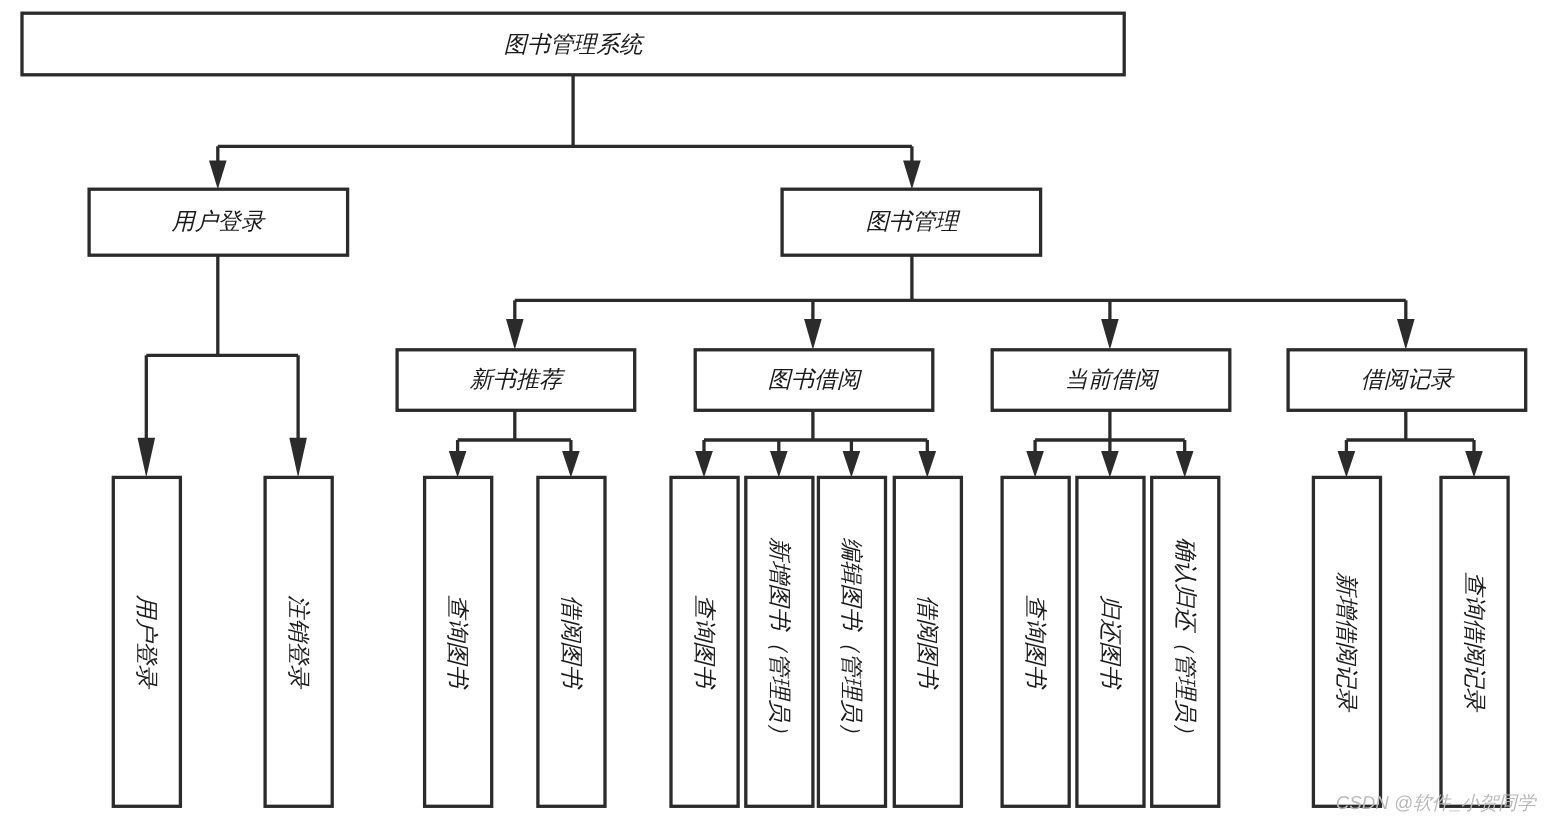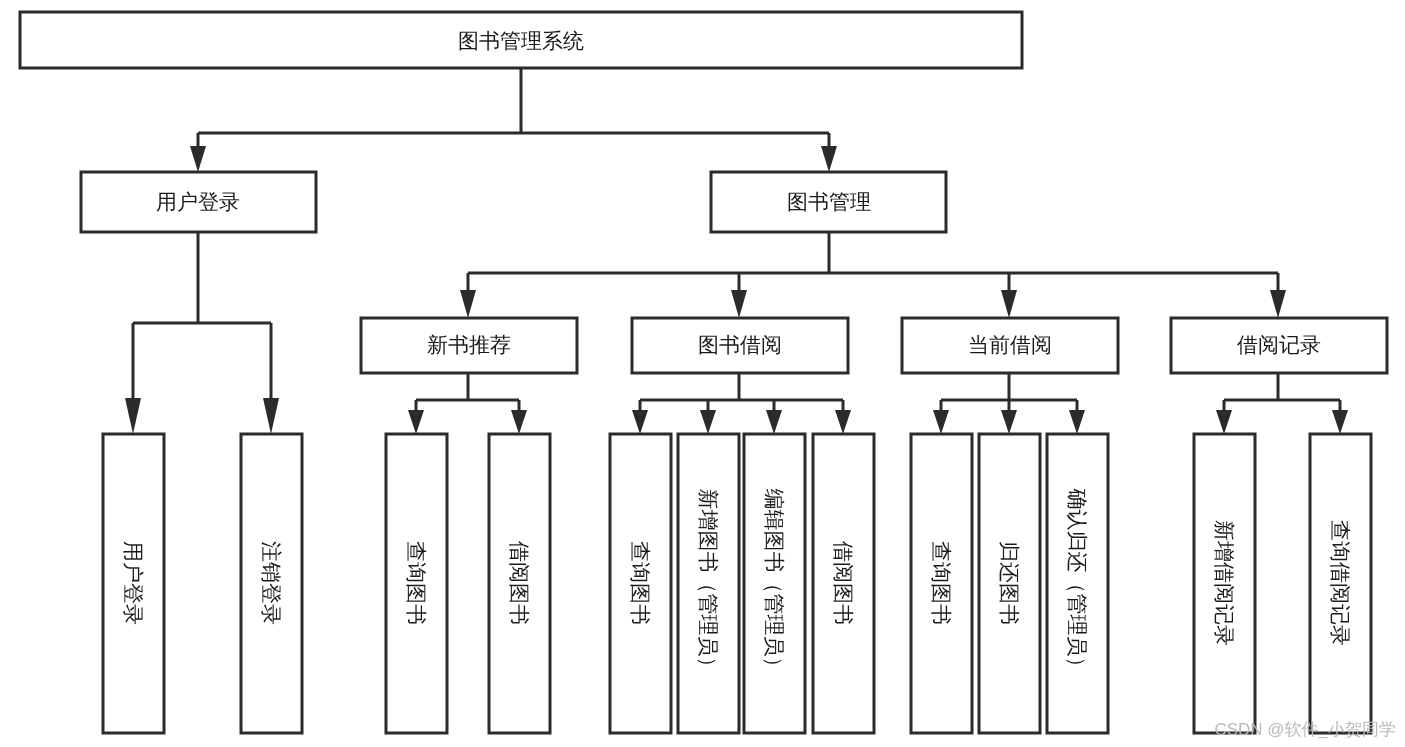--- a/index.html
+++ b/index.html
@@ -13,20 +13,21 @@
     font-family: "Liberation Sans", "DejaVu Sans", sans-serif;
     overflow: hidden;
     position: relative;
   }
   #diagram-root {
     position: absolute;
     left: 0;
     top: 0;
     width: 1405px;
     height: 606px;
+    font-style: italic;
   }
   svg.diagram {
     display: block;
     width: 1405px;
     height: 747px;
   }
   .node-box {
     fill: #ffffff;
     stroke: #2b2b2b;
     stroke-width: 3;

